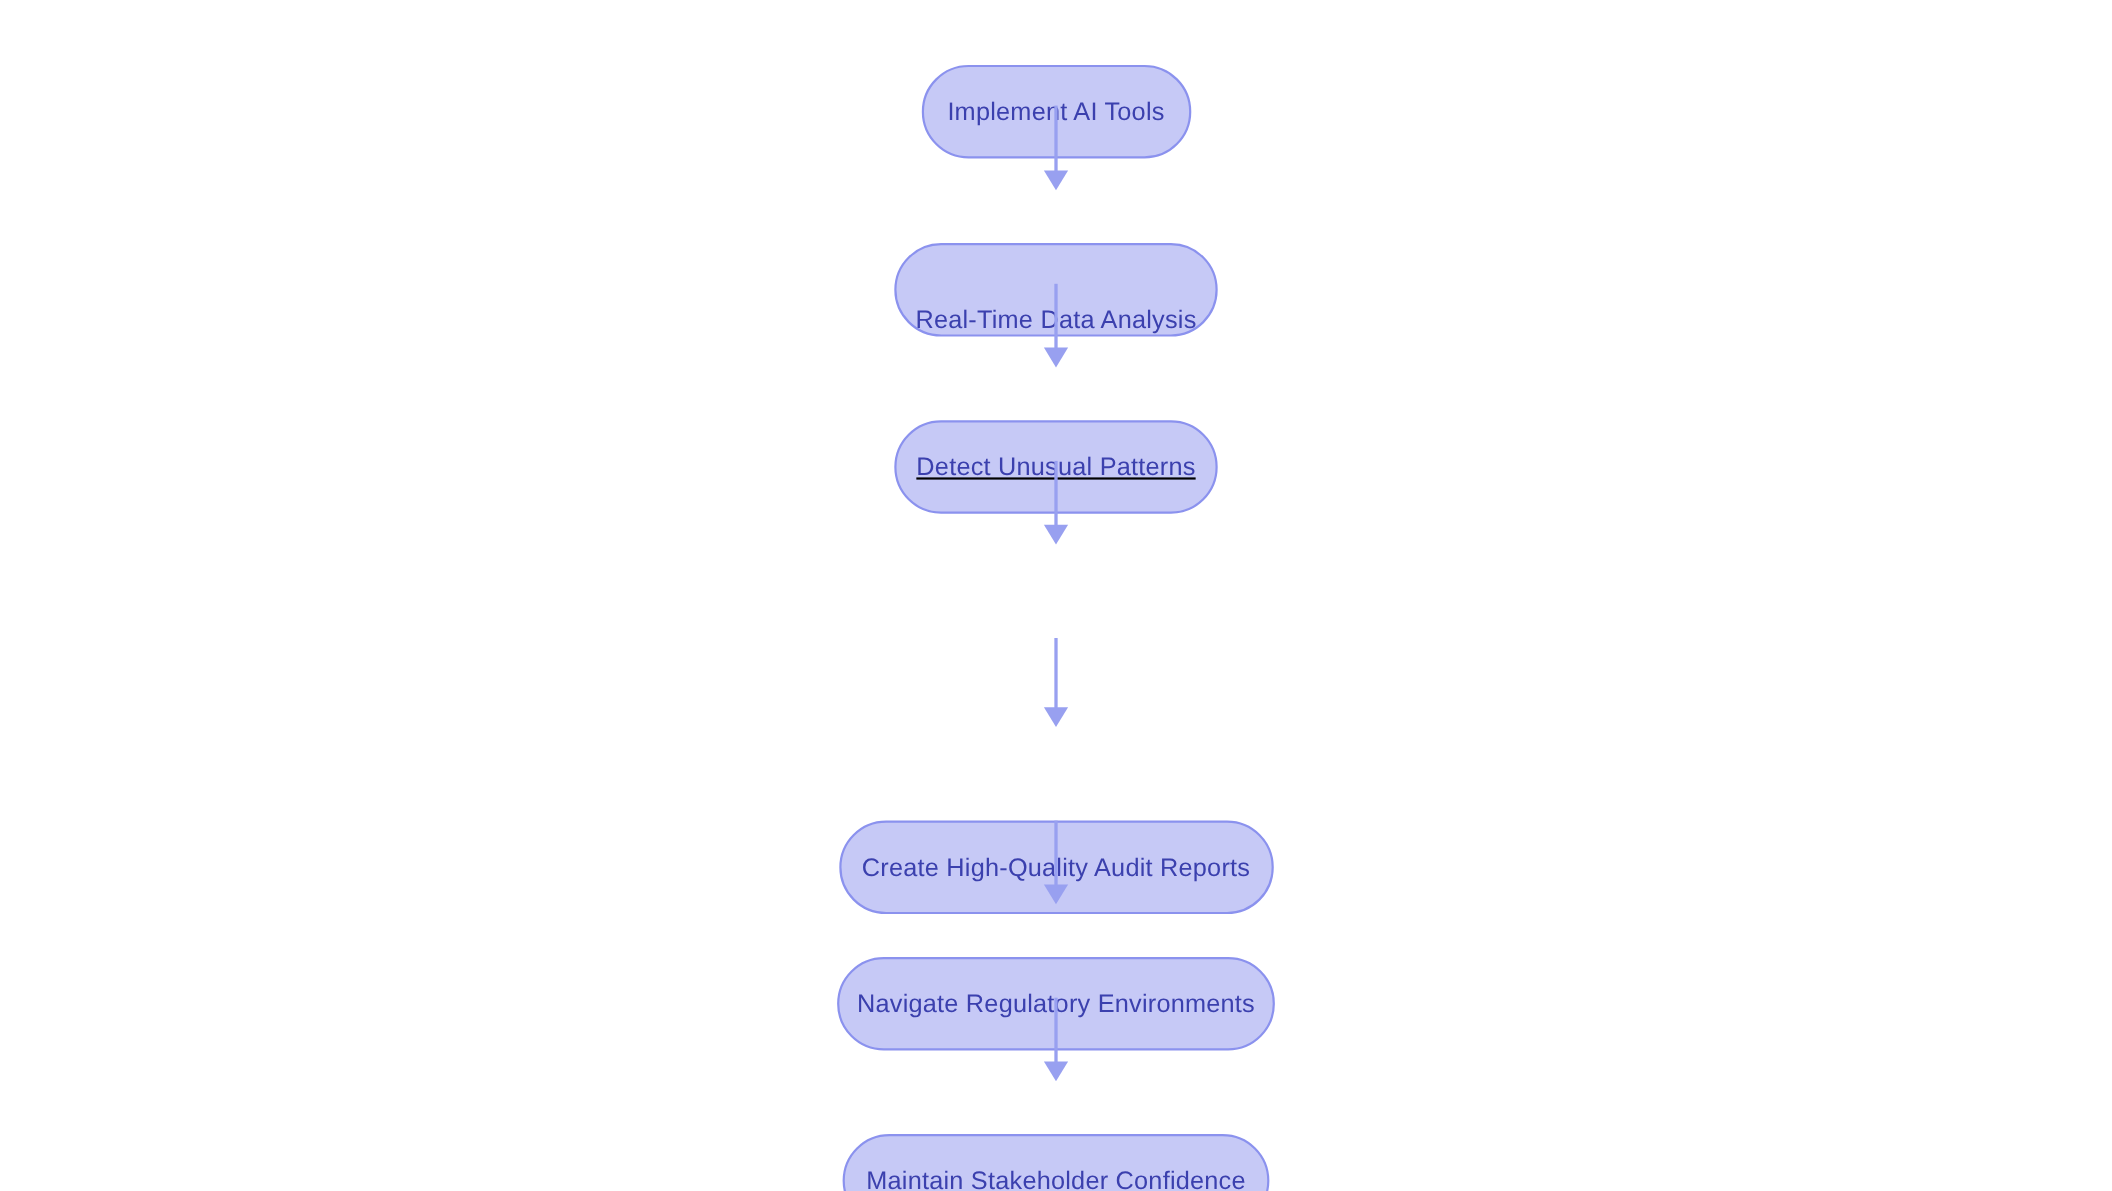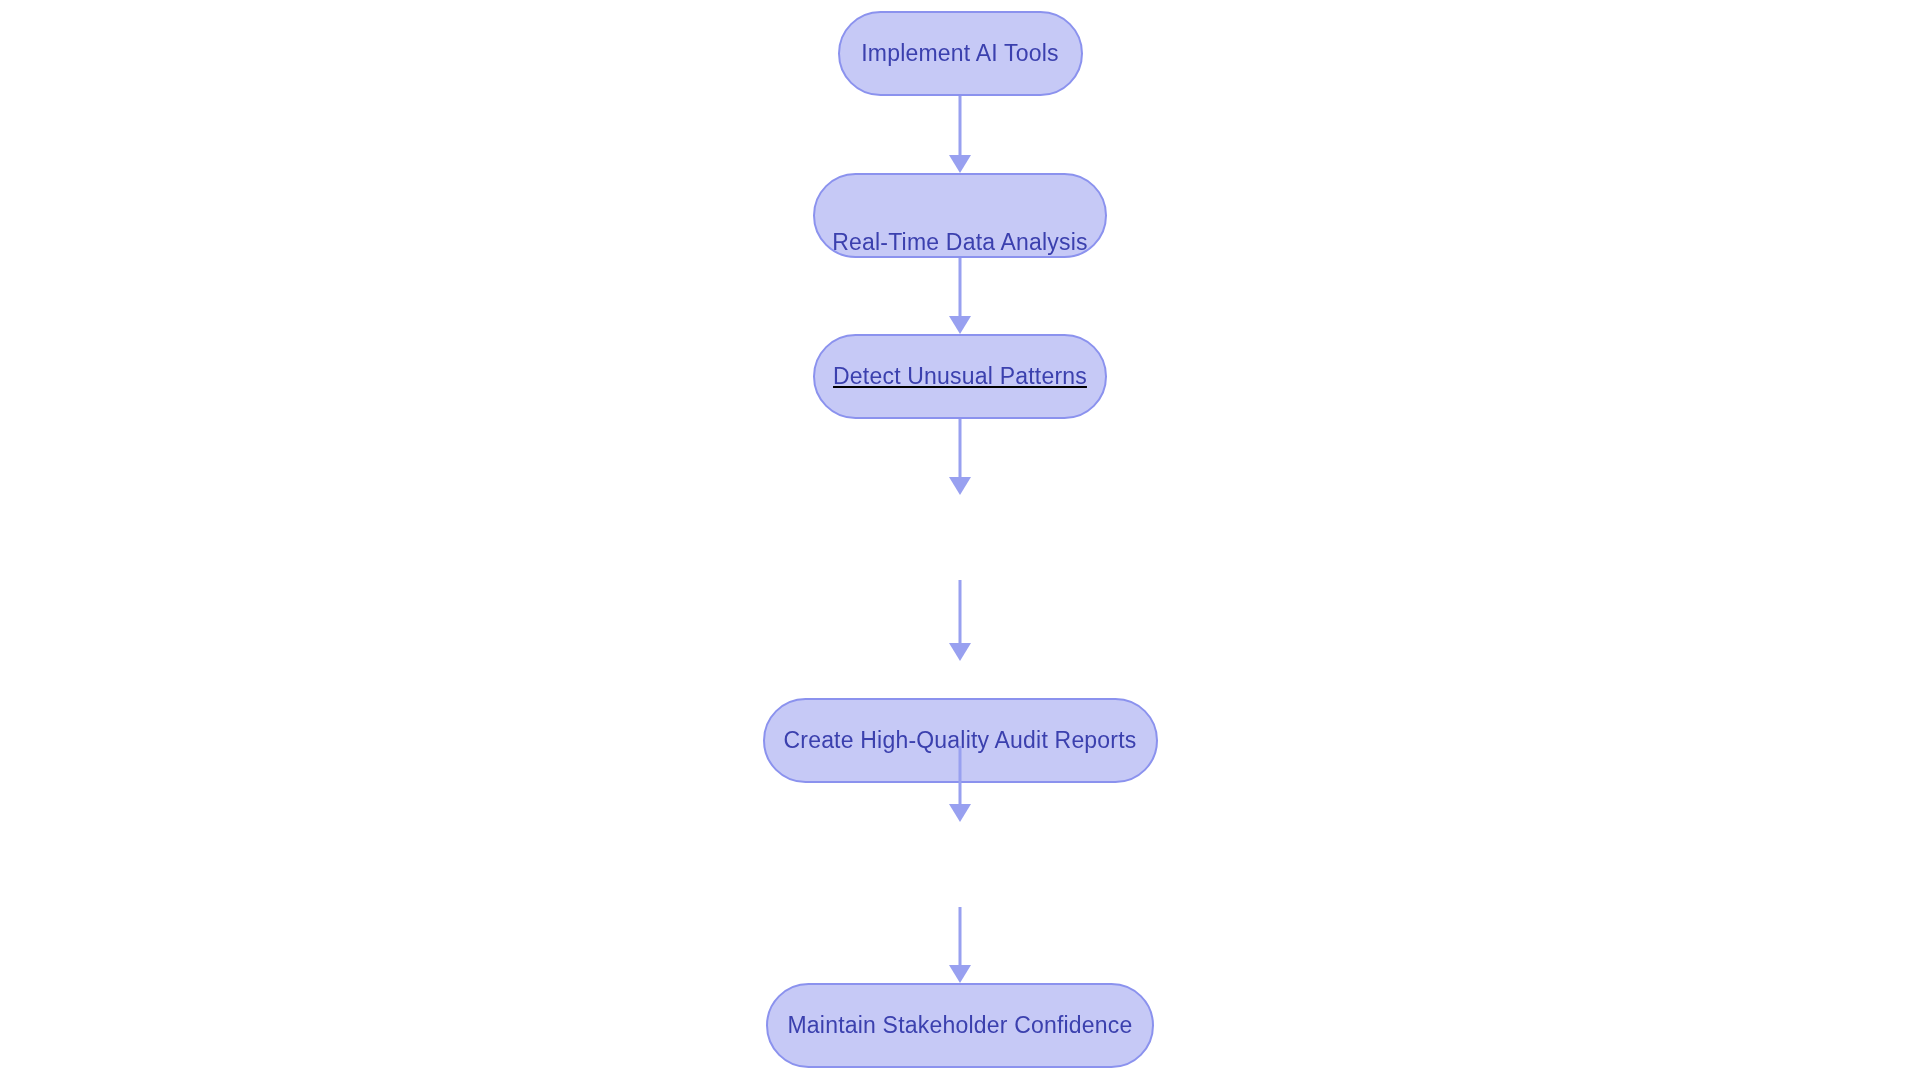--- a/index.html
+++ b/index.html
@@ -18,20 +18,21 @@
   .node {
     position: absolute;
     height: 85px;
     box-sizing: border-box;
     border-radius: 43px;
     border: 2px solid var(--node-border, #8b92ee);
     background: var(--node-fill, #c6c9f6);
     display: flex;
     align-items: center;
     justify-content: center;
+    margin-top: 48px;
   }
   .node-label {
     color: var(--text-color, #3b40ae);
     font-size: 23px;
     font-weight: 400;
     letter-spacing: 0.2px;
     white-space: nowrap;
     text-align: center;
   }
   .arrow {
@@ -68,20 +69,23 @@
   </div>
     <div class="node" style="top: 173px; width: 294px; left: 813px; align-items: flex-end;">
     <span class="node-label">Real-Time Data Analysis</span>
   </div>
     <div class="node" style="top: 334px; width: 294px; left: 813px; text-decoration: underline;">
     <span class="node-label">Detect Unusual Patterns</span>
   </div>
     <div class="node" style="top: 698px; width: 395px; left: 762.5px;">
     <span class="node-label">Create High-Quality Audit Reports</span>
   </div>
+    <div class="node" style="top: 822px; width: 398px; left: 761px;">
+    <span class="node-label">Navigate Regulatory Environments</span>
+  </div>
     <div class="node" style="top: 983px; width: 388px; left: 766px;">
     <span class="node-label">Maintain Stakeholder Confidence</span>
   </div>
     <div class="arrow" style="top: 96px; height: 77px; width: 22px; left: 949px;">
     <div class="arrow-line"></div>
     <div class="arrow-head"></div>
   </div>
     <div class="arrow" style="top: 258px; height: 76px; width: 22px; left: 949px;">
     <div class="arrow-line"></div>
     <div class="arrow-head"></div>

